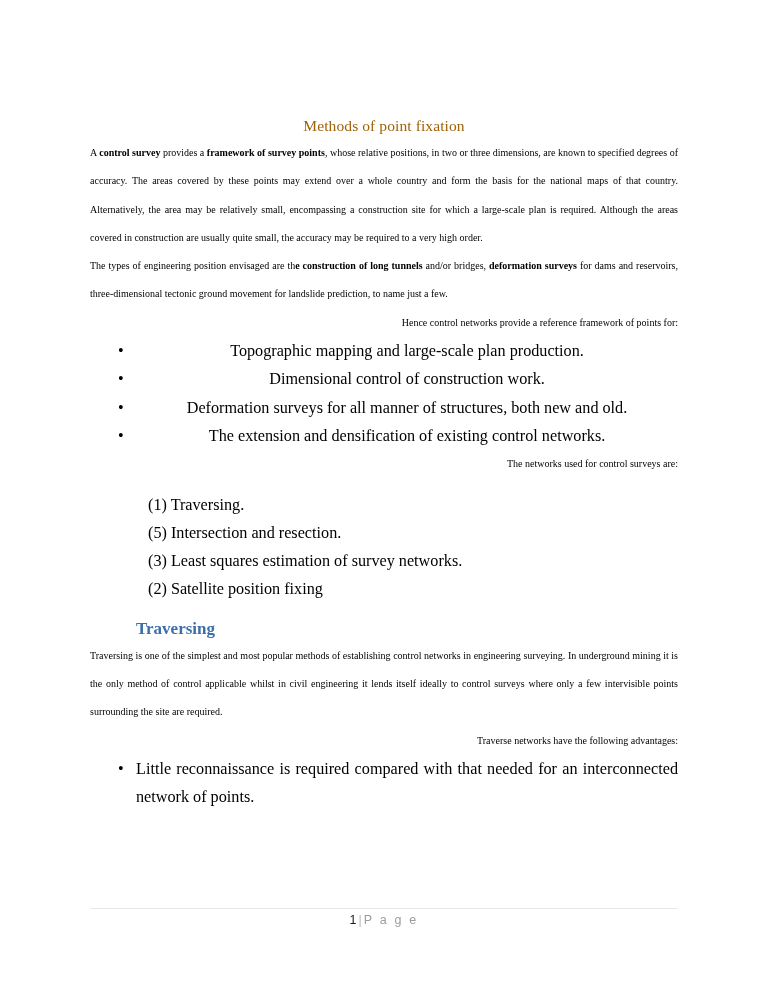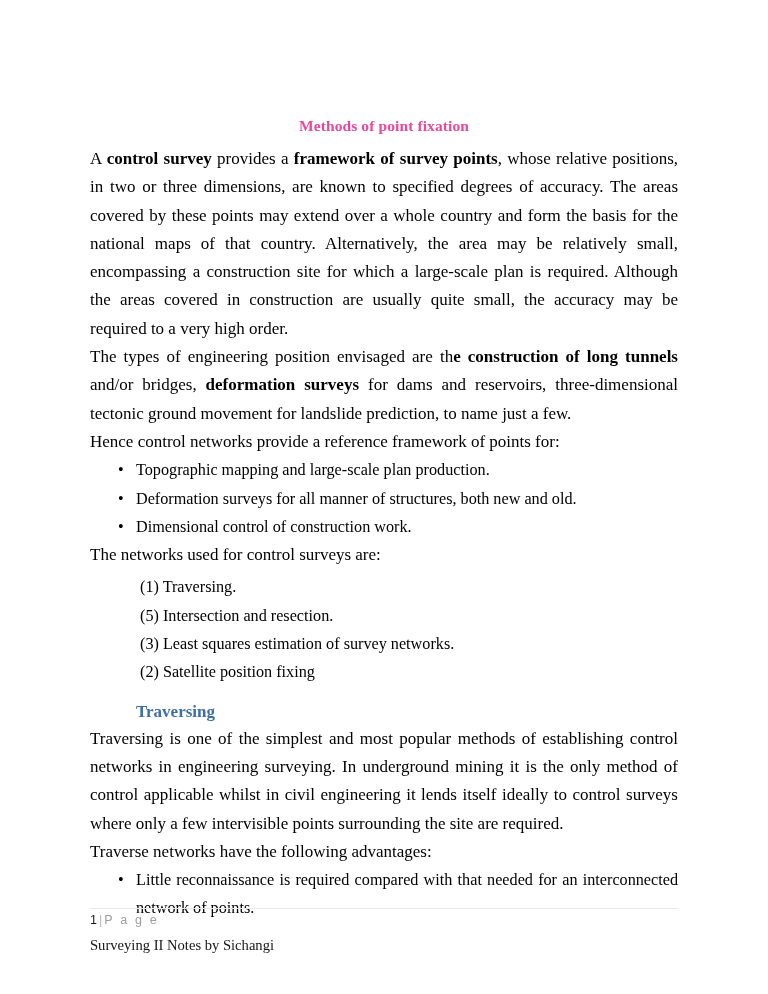--- a/index.html
+++ b/index.html
@@ -30,84 +30,84 @@
   .content {
     position: absolute;
     left: 90px;
     top: 115px;
     width: 588px;
   }
 
   
   .doc-title {
     text-align: center;
-    font-weight: bold;
+    font-weight: normal;
     font-size: 15.5px;
     line-height: 22px;
-    color: #ec4899;
-    margin: 0 0 8px 0;
+    color: #a16207;
+    margin: 0 0 2px 0;
     letter-spacing: 0.1px;
   }
 
   .section-heading {
     font-weight: bold;
     font-size: 17px;
     line-height: 22px;
     color: #3d6ea8;
     margin: 14px 0 2px 0;
     padding-left: 46px;
   }
 
   
   p.body {
     margin: 0 0 0 0;
-    font-size: 17px;
+    font-size: 10px;
     line-height: 28.3px;
     text-align: justify;
     text-justify: inter-word;
     hyphens: none;
   }
   p.body.last-left {
-    text-align: left;
+    text-align: right;
   }
   p.body + p.body {
     margin-top: 0;
   }
 
   b, strong { font-weight: bold; }
 
   
   ul.bullets {
     margin: 0;
     padding: 0;
     list-style: none;
   }
   ul.bullets > li {
     position: relative;
     padding-left: 46px;
     font-size: 16.2px;
     line-height: 28.3px;
-    text-align: left;
+    text-align: center;
   }
   ul.bullets > li::before {
     content: "\2022";
     position: absolute;
     left: 28px;
     top: 0;
     font-size: 16.2px;
     line-height: 28.3px;
   }
   ul.bullets > li.wrap {
     text-align: justify;
     text-justify: inter-word;
   }
 
   
   ol.numbered {
-    margin: 4px;
+    margin: 12px;
     padding: 0;
     list-style: none;
   }
   ol.numbered > li {
     padding-left: 46px;
     font-size: 16.2px;
     line-height: 28.3px;
     text-align: left;
   }
 
@@ -119,21 +119,21 @@
     width: 588px;
   }
   .footer-rule {
     width: 100%;
     height: 1px;
     background: #e8e8e8;
     border: 0;
     margin: 0;
   }
   .footer-pagebox {
-    text-align: left;
+    text-align: center;
     margin-top: 3px;
     font-family: "Liberation Sans", "DejaVu Sans", sans-serif;
     font-size: 12.5px;
     line-height: 16px;
     white-space: pre;
   }
   .footer-pagenum {
     color: #1a1a1a;
   }
   .footer-pagesep {
@@ -163,22 +163,23 @@
     <h1 class="doc-title">Methods of point fixation</h1>
 
     <p class="body"><span>A </span><b>control survey</b><span> provides a </span><b>framework of survey points</b><span>, whose relative positions, in two or three dimensions, are known to specified degrees of accuracy. The areas covered by these points may extend over a whole country and form the basis for the national maps of that country. Alternatively, the area may be relatively small, encompassing a construction site for which a large-scale plan is required. Although the areas covered in construction are usually quite small, the accuracy may be required to a very high order.</span></p>
 
     <p class="body"><span>The types of engineering position envisaged are th</span><b>e construction of long tunnels</b><span> and/or bridges, </span><b>deformation surveys</b><span> for dams and reservoirs, three-dimensional tectonic ground movement for landslide prediction, to name just a few.</span></p>
 
     <p class="body last-left">Hence control networks provide a reference framework of points for:</p>
 
     <ul class="bullets">
       <li>Topographic mapping and large-scale plan production.</li>
+      <li>Dimensional control of construction work.</li>
       <li>Deformation surveys for all manner of structures, both new and old.</li>
-      <li>Dimensional control of construction work.</li>
+      <li>The extension and densification of existing control networks.</li>
     </ul>
 
     <p class="body last-left">The networks used for control surveys are:</p>
 
     <ol class="numbered">
       <li>(1) Traversing.</li>
       <li>(5) Intersection and resection.</li>
       <li>(3) Least squares estimation of survey networks.</li>
       <li>(2) Satellite position fixing</li>
     </ol>
@@ -191,16 +192,15 @@
 
     <ul class="bullets">
       <li class="wrap">Little reconnaissance is required compared with that needed for an interconnected network of points.</li>
     </ul>
 
   </div>
 
   <div class="footer">
     <hr class="footer-rule">
     <div class="footer-pagebox"><span class="footer-pagenum">1</span><span class="footer-pagesep">|</span><span class="footer-pageword">P a g e</span></div>
-    <div class="footer-credit">Surveying II Notes by Sichangi</div>
   </div>
 
 </div>
 
 </body></html>

